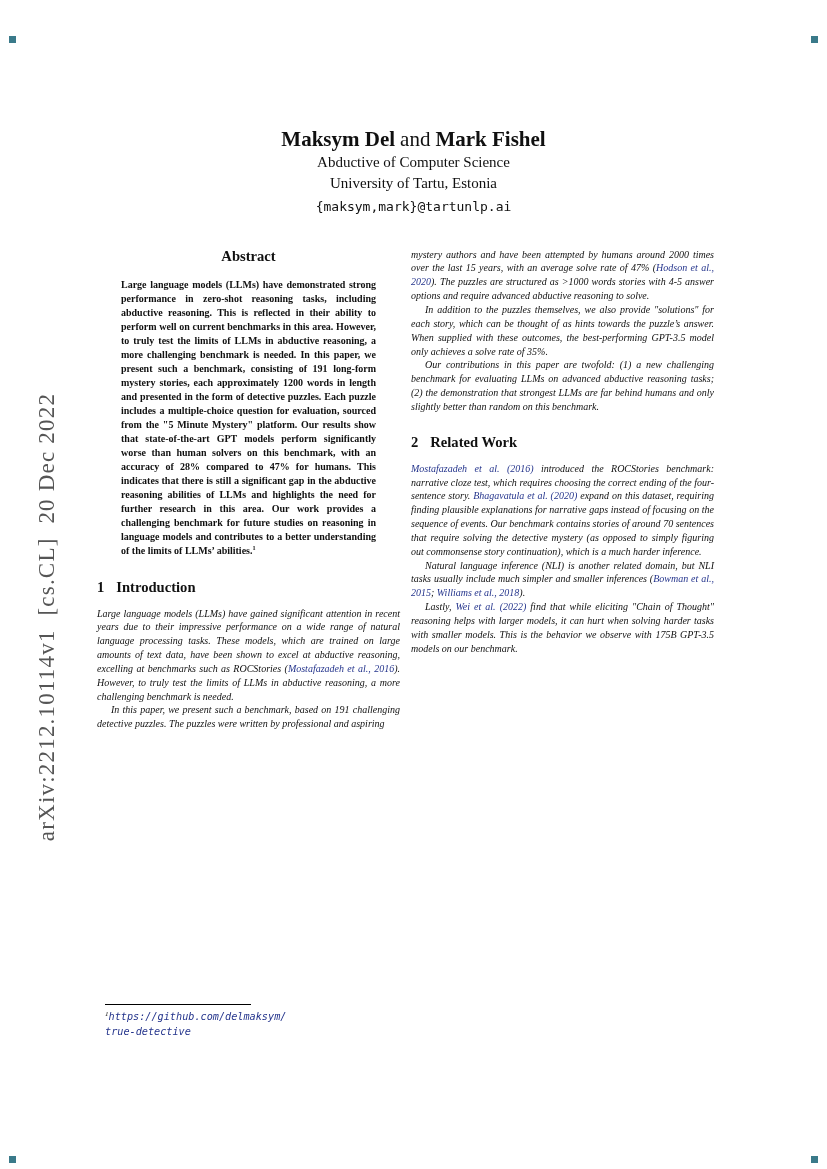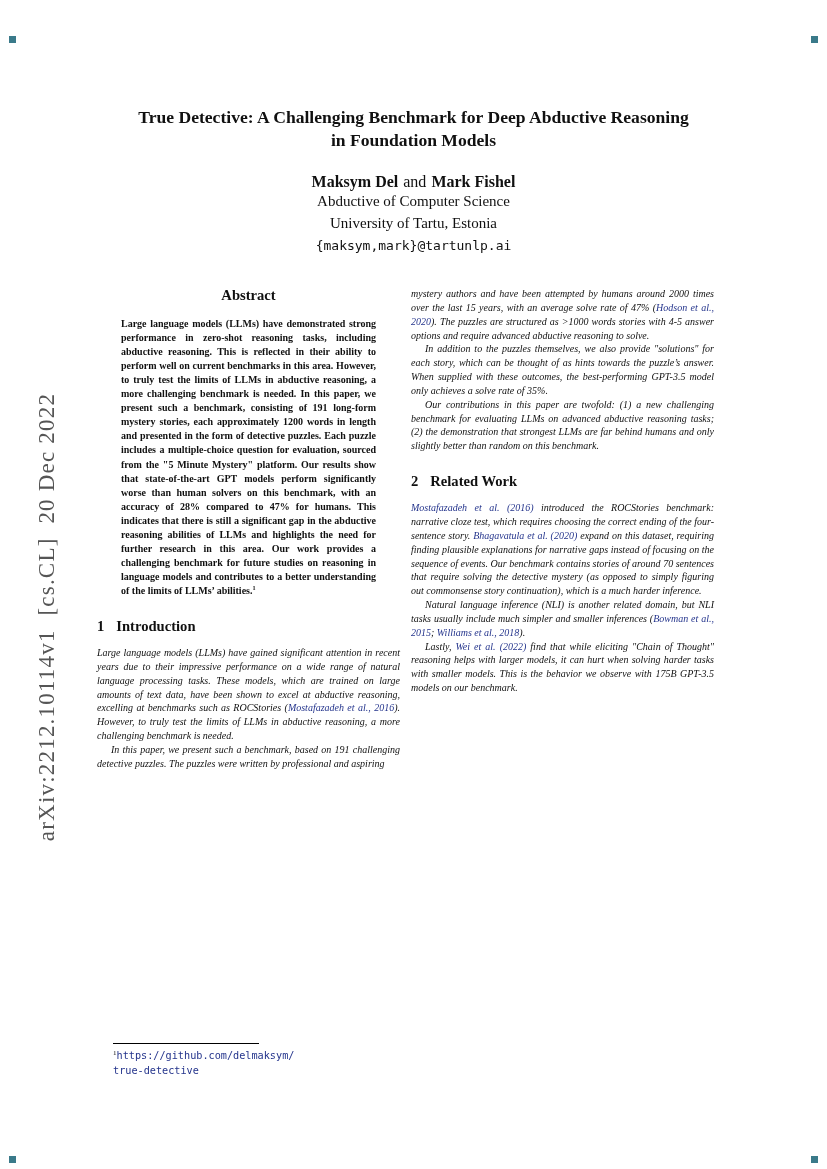--- a/index.html
+++ b/index.html
@@ -21,21 +21,21 @@
   .arxiv-stamp {
     position: absolute; left: 47px; top: 617px;
     transform: translate(-50%, -50%) rotate(-90deg);
     white-space: pre; font-size: 23px; letter-spacing: 1.2px;
     color: var(--stamp_color, #555555);
   }
 
   .content { position: absolute; left: 97px; top: 106px; width: 633px; }
 
   .title { text-align: center; font-weight: bold; font-size: 17.6px; line-height: 1.32; }
-  .authors { text-align: center; margin-top: 21px; font-size: 16px; }
+  .authors { text-align: center; margin-top: 21px; font-size: 21px; }
   .author { font-weight: bold; }
   .conj { margin: 0 5px; }
   .affil { text-align: center; font-size: 15px; line-height: 1.42; }
   .email {
     text-align: center; margin-top: 4px; font-size: 13px;
     font-family: "DejaVu Sans Mono", "Liberation Mono", monospace;
   }
 
   .columns { display: flex; gap: 11px; margin-top: 34px; height: 794px; }
   .col { width: 303px; position: relative; }
@@ -45,21 +45,21 @@
 
   .section-heading { margin: 20px 0 11px 0; font-size: 14.6px; font-weight: bold; display: flex; }
   .sec-title { margin-left: 12px; }
 
   p.body { margin: 0; font-size: 10px; line-height: 1.385; text-align: justify; font-style: italic; }
   p.indent { text-indent: 14px; }
 
   .cite { color: var(--cite_color, #24348c); }
   .sup { vertical-align: super; font-size: 0.62em; line-height: 0; }
 
-  .footnote { position: absolute; left: 16px; bottom: 2px; width: 100%; }
+  .footnote { position: absolute; left: 8px; bottom: 2px; width: 100%; font-style: italic; }
   .fn-rule { width: 146px; border-top: 1px solid #000; margin-bottom: 5px; }
   .fn-text { font-size: 10.4px; line-height: 1.4; }
   .fn-text sup { font-size: 0.68em; vertical-align: super; }
   .fn-url {
     font-family: "DejaVu Sans Mono", "Liberation Mono", monospace;
     font-size: 10.2px; color: var(--cite_color, #24348c);
   }
 </style>
 </head>
 <body>
@@ -69,24 +69,20 @@
   <div class="corner-mark tl"></div>
   <div class="corner-mark tr"></div>
   <div class="corner-mark bl"></div>
   <div class="corner-mark br"></div>
 
   <div class="arxiv-stamp">arXiv:2212.10114v1  [cs.CL]  20 Dec 2022</div>
 
   <div class="content">
 
     <header>
-      <div class="title">
-        <div>True Detective: A Challenging Benchmark for Deep Abductive Reasoning</div>
-        <div>in Foundation Models</div>
-      </div>
       <div class="authors">
         <span class="author">Maksym Del</span><span class="conj">and</span><span class="author">Mark Fishel</span>
       </div>
       <div class="affil">Abductive of Computer Science</div>
       <div class="affil">University of Tartu, Estonia</div>
       <div class="email">{maksym,mark}@tartunlp.ai</div>
     </header>
 
     <div class="columns">
 

